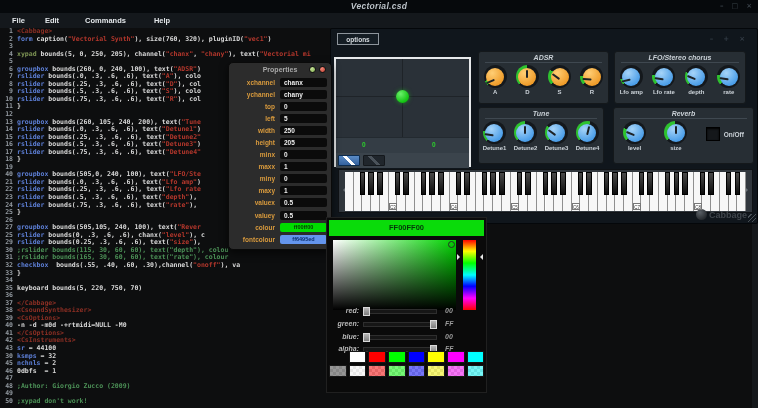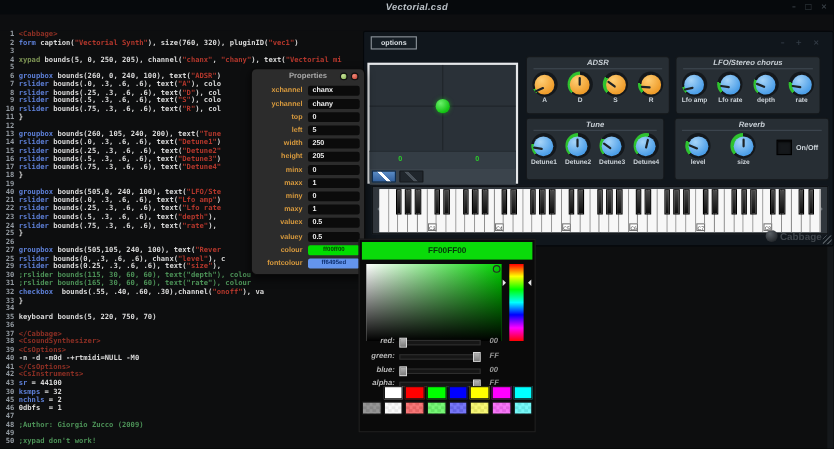--- a/index.html
+++ b/index.html
@@ -151,20 +151,26 @@
 
   <div class="titlebar">
     <div class="title">Vectorial.csd</div>
     <div class="winctl">
       <span>–</span>
       <span>□</span>
       <span>×</span>
     </div>
   </div>
 
+  <div class="menubar">
+    <span class="mi m0">File</span>
+    <span class="mi m1">Edit</span>
+    <span class="mi m2">Commands</span>
+    <span class="mi m3">Help</span>
+  </div>
 
   <div class="editor">
     <div>
         <div class="cl"><span class="ln">1</span><span class="sy-t">&lt;Cabbage&gt;</span></div>
         <div class="cl"><span class="ln">2</span><span class="sy-k">form</span><span class="sy-p"> caption(</span><span class="sy-s">"Vectorial Synth"</span><span class="sy-p">), size(760, 320), pluginID(</span><span class="sy-s">"vec1"</span><span class="sy-p">)</span></div>
         <div class="cl"><span class="ln">3</span></div>
         <div class="cl"><span class="ln">4</span><span class="sy-x">xypad</span><span class="sy-p"> bounds(5, 0, 250, 205), channel(</span><span class="sy-s">"chanx"</span><span class="sy-p">, </span><span class="sy-s">"chany"</span><span class="sy-p">), text(</span><span class="sy-s">"Vectorial mi</span></div>
         <div class="cl"><span class="ln">5</span></div>
         <div class="cl"><span class="ln">6</span><span class="sy-k">groupbox</span><span class="sy-p"> bounds(260, 0, 240, 100), text(</span><span class="sy-s">"ADSR"</span><span class="sy-p">)</span></div>
         <div class="cl"><span class="ln">7</span><span class="sy-k">rslider</span><span class="sy-p"> bounds(.0, .3, .6, .6), text(</span><span class="sy-s">"A"</span><span class="sy-p">), colo</span></div>

